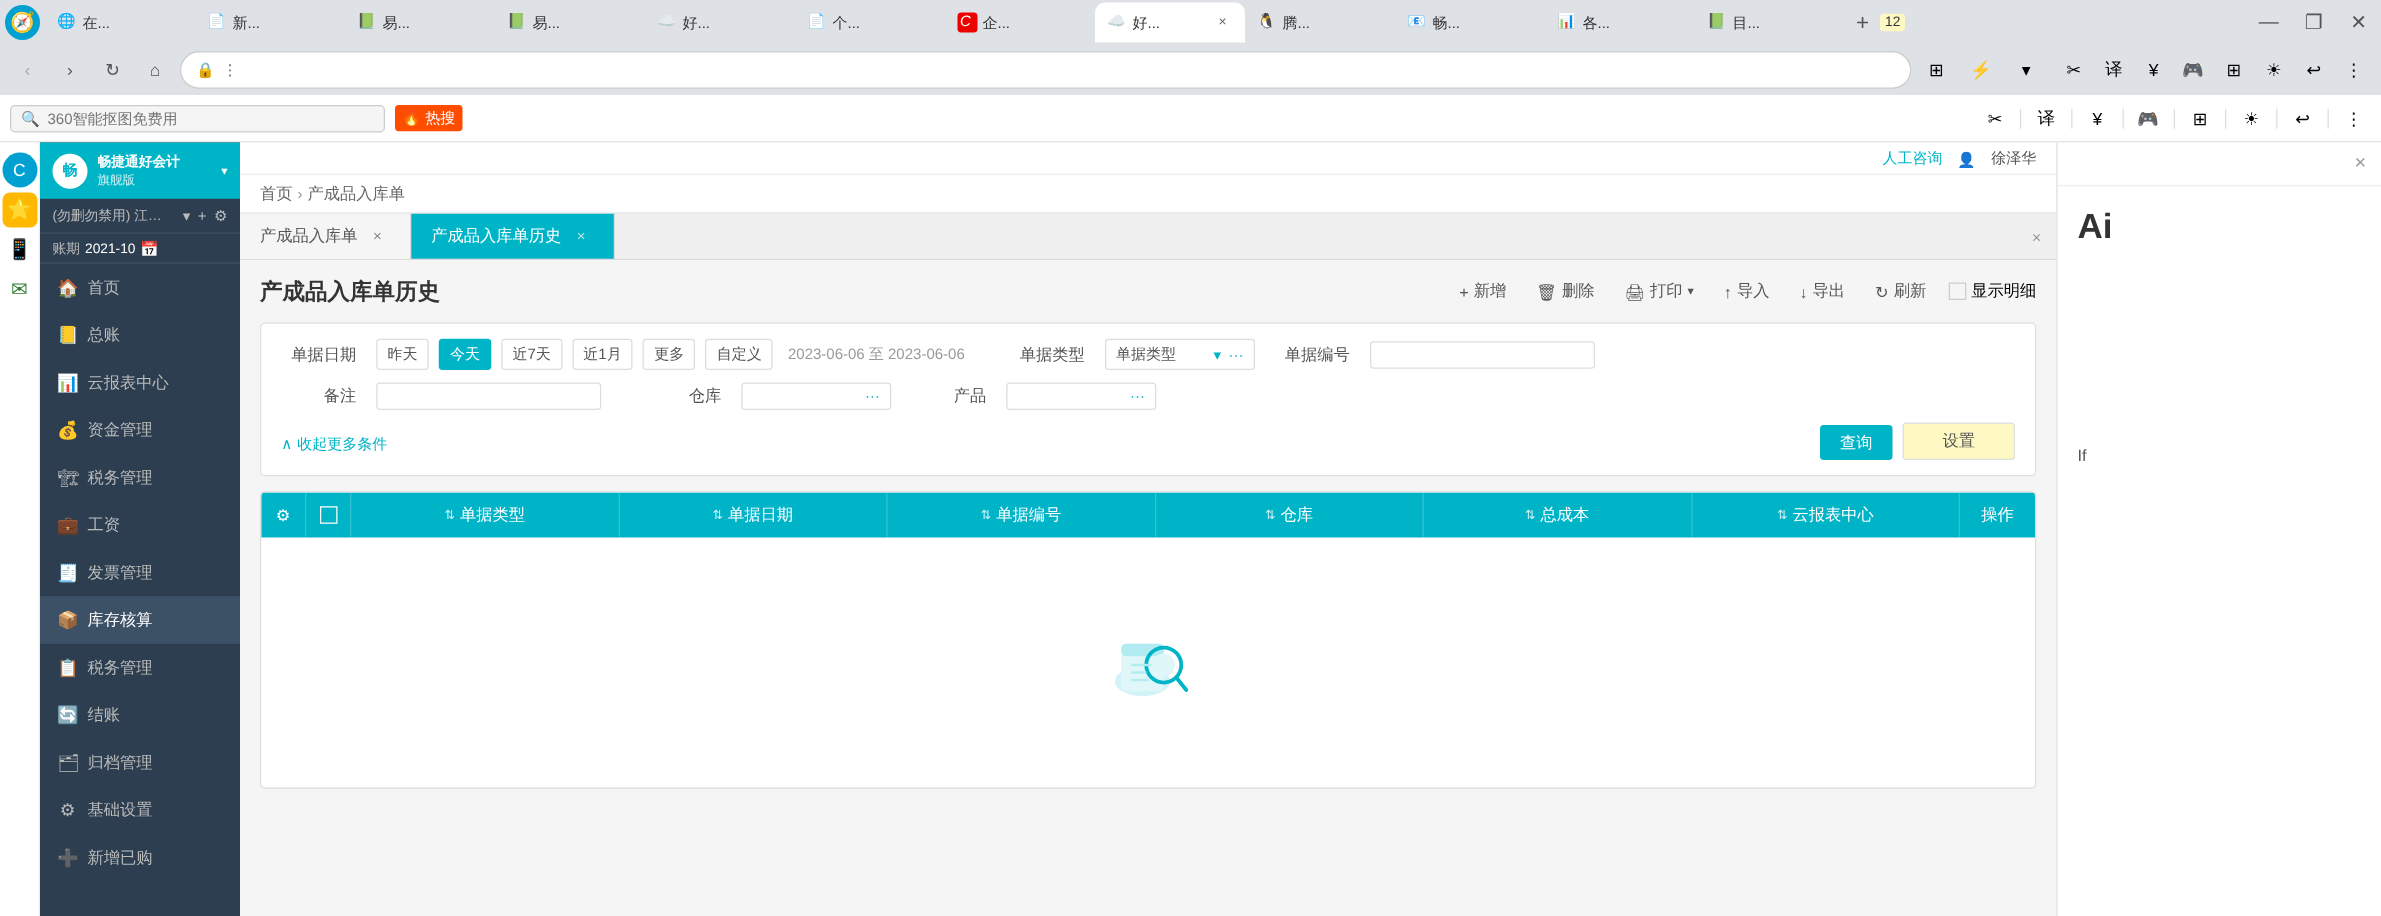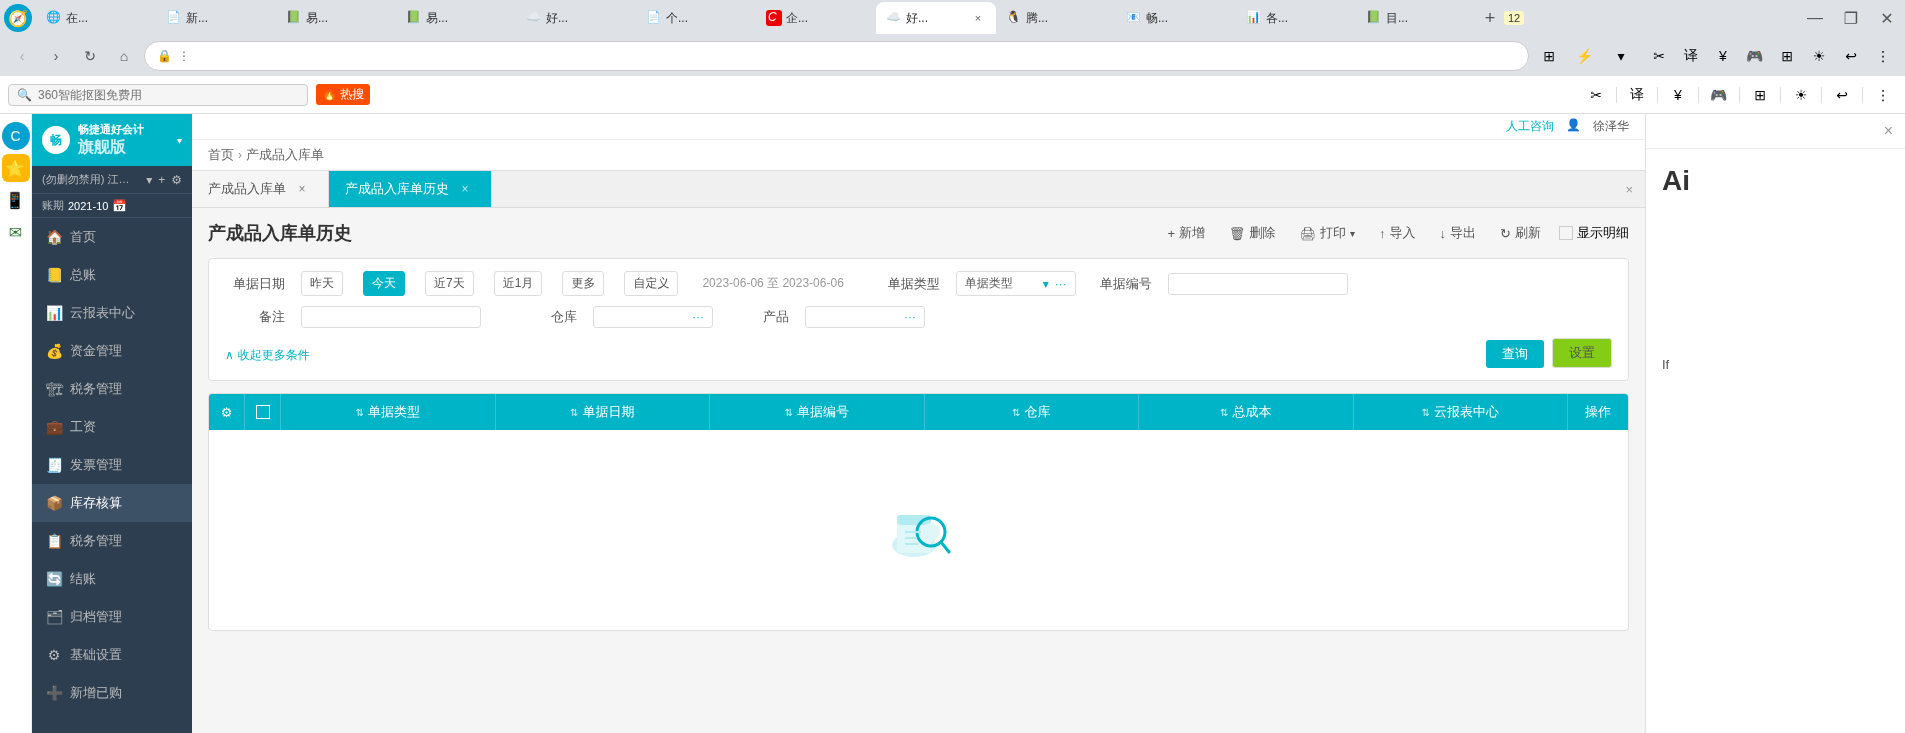--- a/index.html
+++ b/index.html
@@ -74,29 +74,29 @@
     .page-title-row { display: flex; align-items: center; justify-content: space-between; margin-bottom: 12px; }
     .page-title { font-size: 18px; font-weight: bold; color: #333; }
     .page-toolbar { display: flex; align-items: center; gap: 12px; }
     .toolbar-btn { display: flex; align-items: center; gap: 4px; cursor: pointer; color: #555; font-size: 13px; padding: 4px 6px; border-radius: 3px; }
     .show-cols-check { width: 14px; height: 14px; border: 1px solid #ccc; display: inline-block; vertical-align: middle; }
 
     
     .filter-area { background: #fff; border: 1px solid #e0e0e0; border-radius: 4px; padding: 12px 16px; margin-bottom: 12px; }
     .filter-row { display: flex; align-items: center; gap: 16px; margin-bottom: 10px; }
     .filter-label { color: #555; font-size: 13px; white-space: nowrap; width: 60px; text-align: right; }
-    .filter-date-group { display: flex; align-items: center; gap: 20px; }
+    .filter-date-group { display: flex; align-items: center; gap: 8px; }
     .date-btn { padding: 3px 8px; border: 1px solid #ddd; border-radius: 3px; background: #fff; font-size: 12px; cursor: pointer; color: #555; }
     .date-btn.active { background: #00b4c8; color: #fff; border-color: #00b4c8; }
     .date-range { font-size: 12px; color: #999; margin-left: 4px; }
     .filter-select { display: flex; align-items: center; gap: 6px; border: 1px solid #ddd; border-radius: 3px; padding: 3px 8px; background: #fff; cursor: pointer; font-size: 12px; color: #555; min-width: 120px; }
     .filter-input { border: 1px solid #ddd; border-radius: 3px; padding: 3px 8px; font-size: 12px; color: #333; width: 180px; outline: none; }
     .collapse-btn { display: flex; align-items: center; justify-content: center; gap: 4px; color: #00b4c8; font-size: 12px; cursor: pointer; margin-top: 4px; }
     .btn-query { background: #00b4c8; color: #fff; border: none; border-radius: 3px; padding: 5px 16px; font-size: 13px; cursor: pointer; }
-    .btn-settings { background: #84cc16; color: #555; border: 1px solid #ddd; border-radius: 3px; padding: 5px 16px; font-size: 13px; cursor: pointer; }
+    .btn-settings { background: #fef9c3; color: #555; border: 1px solid #ddd; border-radius: 3px; padding: 5px 31px; font-size: 13px; cursor: pointer; }
 
     
     .table-container { background: #fff; border: 1px solid #ddd; border-radius: 4px; overflow: hidden; }
     .table-header { background: #00b4c8; display: flex; align-items: center; height: 36px; }
     .th-cell { display: flex; align-items: center; justify-content: center; gap: 4px; color: #fff; font-size: 13px; padding: 0 8px; height: 100%; border-right: 1px solid rgba(255,255,255,0.2); cursor: pointer; }
     .th-cell:last-child { border-right: none; }
     .th-gear { width: 36px; }
     .th-check { width: 36px; }
     .th-type { flex: 1; min-width: 80px; }
     .th-date { flex: 1; min-width: 90px; }
@@ -255,21 +255,21 @@
     <div class="app-icon" style="color:#2e7d32;">✉</div>
   </div>
 
   <div class="left-nav">
     <div class="company-header">
       <div style="background:#fff;border-radius:50%;width:28px;height:28px;display:flex;align-items:center;justify-content:center;flex-shrink:0;">
         <span style="color:#00b4c8;font-size:12px;font-weight:bold;">畅</span>
       </div>
       <div style="flex:1;min-width:0;">
         <div style="color:#fff;font-size:11px;font-weight:bold;white-space:nowrap;overflow:hidden;text-overflow:ellipsis;">畅捷通好会计</div>
-        <div style="color:rgba(255,255,255,0.8);font-size:16px;font-weight:bold;">旗舰版</div>
+        <div style="color:rgba(255,255,255,0.8);font-size:10px;">旗舰版</div>
       </div>
       <span style="color:#fff;font-size:10px;">▾</span>
     </div>
 
     <div style="display:flex;align-items:center;padding:6px 10px;border-bottom:1px solid #3d5166;gap:6px;">
       <span style="color:#bbb;font-size:11px;flex:1;overflow:hidden;text-overflow:ellipsis;white-space:nowrap;">(勿删勿禁用) 江西服宝测试专用</span>
       <span style="color:#bbb;font-size:12px;">▾</span>
       <span style="color:#bbb;font-size:12px;">+</span>
       <span style="color:#bbb;font-size:12px;">⚙</span>
     </div>
@@ -329,21 +329,21 @@
       <span>基础设置</span>
     </div>
     <div class="nav-item">
       <span class="nav-icon">➕</span>
       <span>新增已购</span>
     </div>
   </div>
 
   <div class="main-content">
 
-    <div style="display:flex;align-items:flex-start;justify-content:flex-end;background:#fff;padding:4px 16px;border-bottom:1px solid #eee;gap:12px;">
+    <div style="display:flex;align-items:flex-end;justify-content:flex-end;background:#fff;padding:4px 16px;border-bottom:1px solid #eee;gap:12px;">
       <span style="color:#00b4c8;font-size:12px;cursor:pointer;">人工咨询</span>
       <span style="color:#666;font-size:12px;">👤</span>
       <span style="color:#555;font-size:12px;">徐泽华</span>
     </div>
 
     <div class="content-header">
       <span class="breadcrumb-item">首页</span>
       <span class="breadcrumb-sep">›</span>
       <span class="breadcrumb-item">产成品入库单</span>
     </div>

